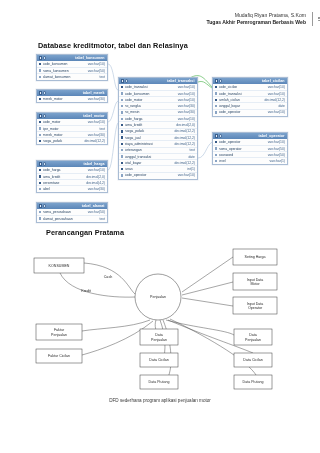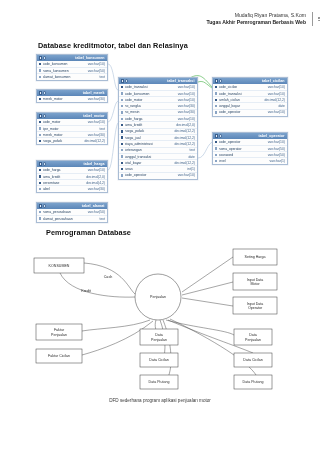--- a/index.html
+++ b/index.html
@@ -375,21 +375,21 @@
             <div class="row">
               <span class="key"></span>
               <span class="fname">level</span>
               <span class="ftype">varchar(1)</span>
             </div>
           </div>
         </div>
       </div>
   </div>
 
-  <div class="sec-title" id="title-perancangan">Pemrograman Database</div>
+  <div class="sec-title" id="title-perancangan">Perancangan Pratama</div>
 
   <div class="dfd">
     <svg id="dfd-svg" viewBox="0 0 320 180">
       <g id="dfd-edges" fill="none" stroke="#3a3a3a" stroke-width="0.45">
 
         <path d="M84,27 C122,30 128,52 135,58"></path>
         <path d="M60,37 C70,58 110,62 135,61"></path>
 
         <path d="M233,21 L182,56"></path>
         <path d="M233,46 L182,59"></path>

